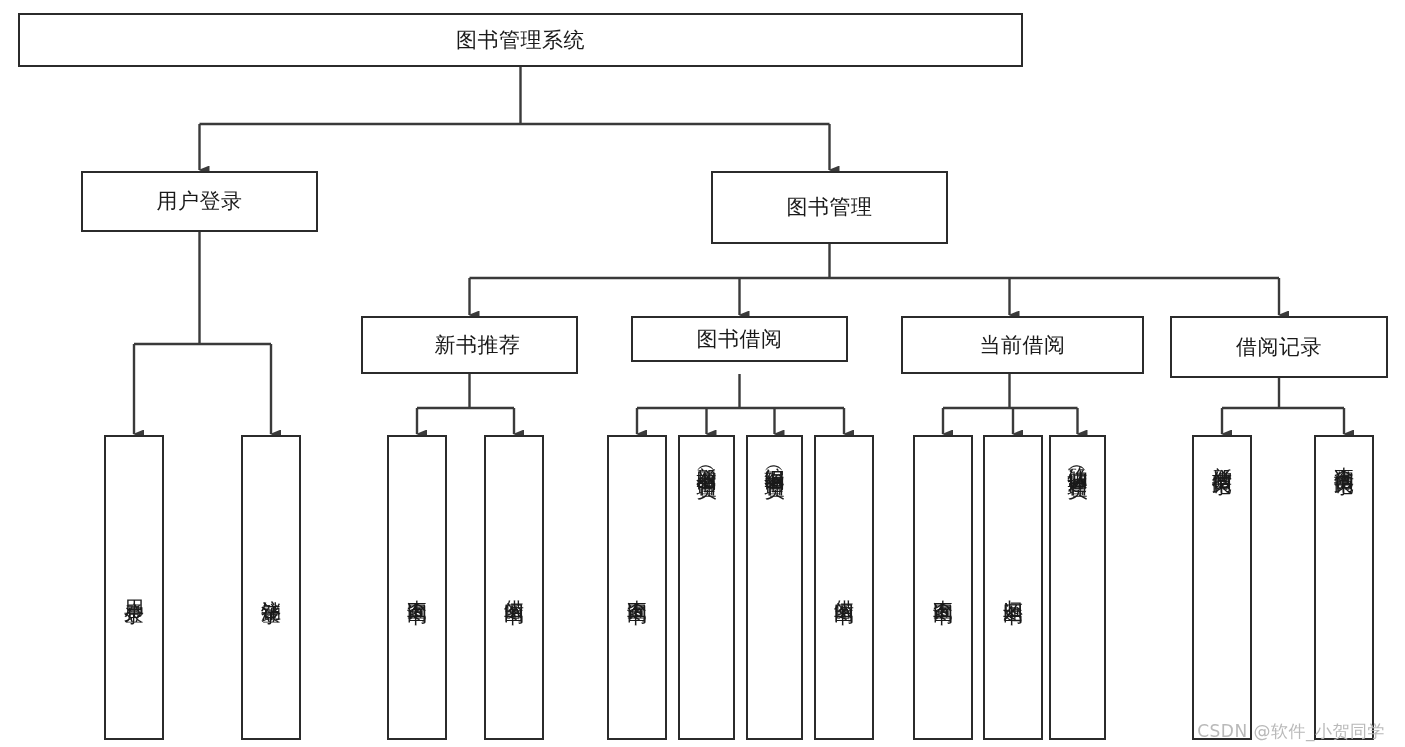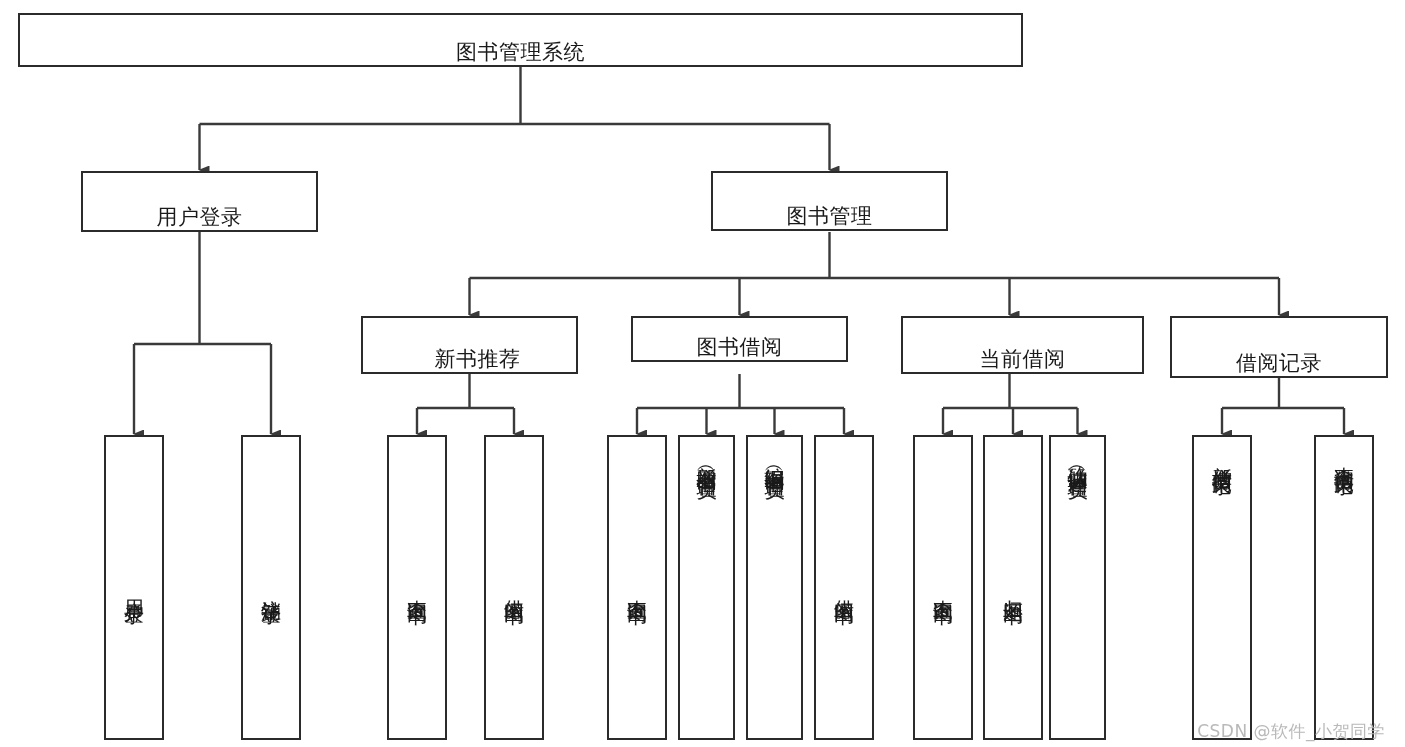--- a/index.html
+++ b/index.html
@@ -21,21 +21,21 @@
     top: 0;
     width: 1405px;
     height: 747px;
   }
   .node-box {
     position: absolute;
     box-sizing: border-box;
     background: #ffffff;
     border: 2px solid #2b2b2b;
     display: flex;
-    align-items: flex-end;
+    align-items: center;
     justify-content: center;
   }
   .node-label {
     color: #1a1a1a;
     font-size: 21px;
     line-height: 1.25;
     letter-spacing: 0.5px;
     white-space: nowrap;
     text-align: center;
   }
@@ -121,21 +121,21 @@
         <path class="conn-line" d="M1344,408 L1344,434" marker-end="url(#arrowhead)"></path>
       </g>
   </svg>
   <div id="node-layer">
       <div class="node-box" style="left: 18px; top: 13px; width: 1005px; height: 54px;">
         <span class="node-label">图书管理系统</span>
       </div>
       <div class="node-box" style="left: 81px; top: 171px; width: 237px; height: 61px;">
         <span class="node-label">用户登录</span>
       </div>
-      <div class="node-box" style="left: 711px; top: 171px; width: 237px; height: 60px;">
+      <div class="node-box" style="left: 711px; top: 171px; width: 237px; height: 73px;">
         <span class="node-label">图书管理</span>
       </div>
       <div class="node-box" style="left: 361px; top: 316px; width: 217px; height: 58px; padding-left: 16px;">
         <span class="node-label">新书推荐</span>
       </div>
       <div class="node-box" style="left: 631px; top: 316px; width: 217px; height: 46px;">
         <span class="node-label">图书借阅</span>
       </div>
       <div class="node-box" style="left: 901px; top: 316px; width: 243px; height: 58px;">
         <span class="node-label">当前借阅</span>

